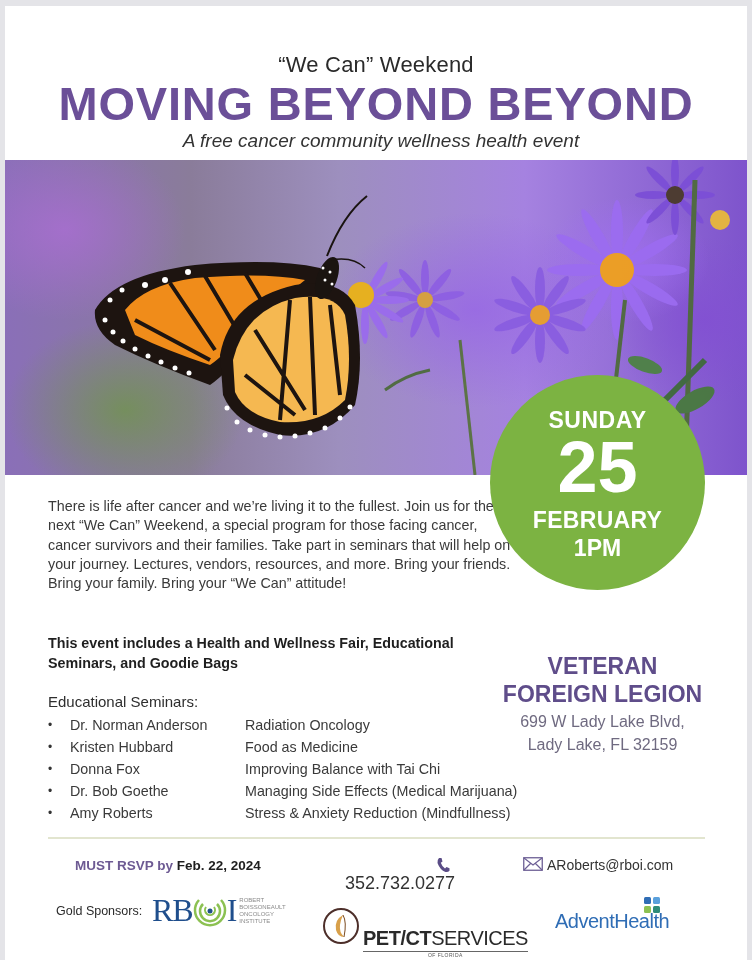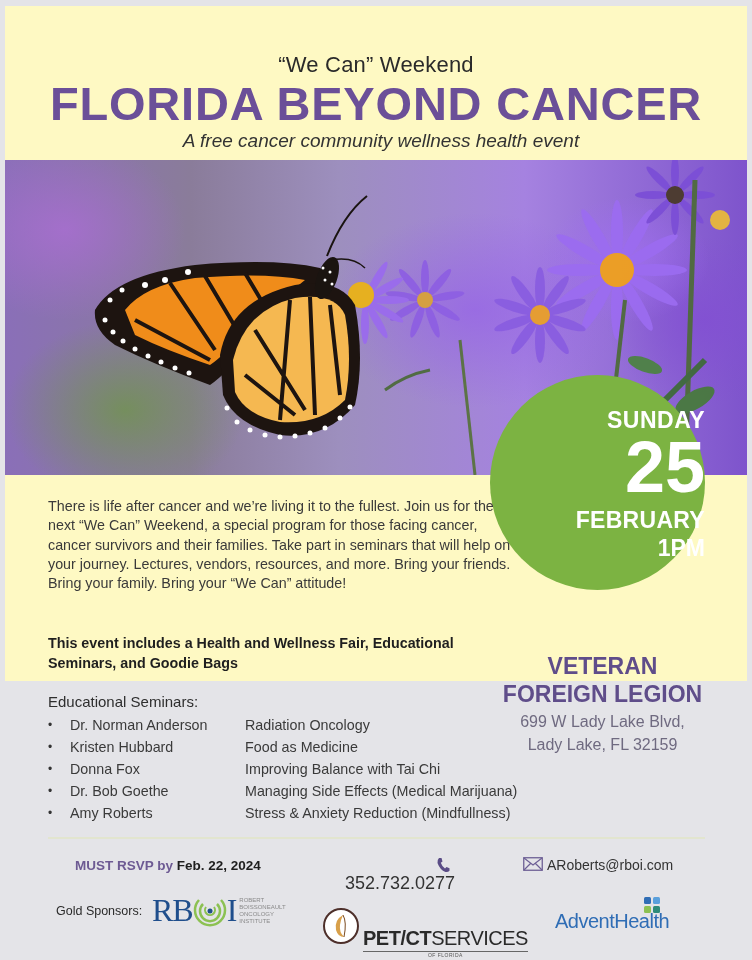--- a/index.html
+++ b/index.html
@@ -1,21 +1,21 @@
 <!DOCTYPE html>
 <html><head>
 <meta charset="utf-8">
 <style>
   * { box-sizing: border-box; margin: 0; padding: 0; }
   html, body { width: 752px; height: 960px; overflow: hidden; background: #e4e4e8; }
   body { font-family: "Liberation Sans", "DejaVu Sans", sans-serif; position: relative; }
 
   .page {
-    position: absolute; left: 5px; top: 6px; width: 742px; height: 675px;
-    background: #fef9c3;
+    position: absolute; left: 5px; top: 6px; width: 742px; height: 954px;
+    background: #ffffff;
   }
 
   
   .subtitle-top {
     position: absolute; left: 0; right: 0; top: 46px; text-align: center;
     font-size: 22px; color: #2a2a2a; letter-spacing: 0.2px;
   }
   .main-title {
     position: absolute; left: 0; right: 0; top: 70px; text-align: center;
     font-size: 47px; font-weight: bold; color: #6b4f98; letter-spacing: 0.8px;
@@ -37,21 +37,21 @@
       radial-gradient(ellipse 160px 120px at 120px 250px, rgba(110,150,70,0.75), transparent 75%),
       radial-gradient(ellipse 160px 120px at 60px 70px, rgba(170,110,210,0.8), transparent 75%),
       linear-gradient(90deg, #8a6fb8 0%, #8a7c9a 25%, #9d8fbe 45%, #a582e0 70%, #7e54cc 100%);
   }
   .hero svg { position: absolute; left: 0; top: 0; }
 
   
   .date-circle {
     position: absolute; left: 485px; top: 369px; width: 215px; height: 215px;
     border-radius: 50%; background: #7cb342;
-    color: #ffffff; font-weight: bold; text-align: right;
+    color: #ffffff; font-weight: bold; text-align: center;
   }
   .date-day   { position: absolute; left: 0; right: 0; top: 32px; font-size: 23px; letter-spacing: 0.5px; }
   .date-num   { position: absolute; left: 0; right: 0; top: 52px; font-size: 72px; line-height: 80px; }
   .date-month { position: absolute; left: 0; right: 0; top: 132px; font-size: 23px; letter-spacing: 0.3px; }
   .date-time  { position: absolute; left: 0; right: 0; top: 160px; font-size: 23px; }
 
   
   .venue { position: absolute; left: 490px; width: 215px; text-align: center; margin-top: 48px; }
   .venue-name {
     top: 598px; font-size: 23px; font-weight: bold; color: #5f4d8a; line-height: 28px;
@@ -140,21 +140,21 @@
     position: absolute; left: 0; top: 14px; font-size: 20px; font-weight: normal;
     color: #2f6db5; white-space: nowrap; letter-spacing: -0.5px;
   }
 </style>
 </head>
 <body>
 
 <div class="page">
 
   <div class="subtitle-top">“We Can” Weekend</div>
-  <div class="main-title">FLORIDA BEYOND CANCER</div>
+  <div class="main-title">MOVING BEYOND BEYOND</div>
   <div class="tagline">A free cancer community wellness health event</div>
 
   <div class="hero">
     <svg width="742" height="315" viewBox="0 0 742 315">
 
       <g opacity="0.95">
         <g transform="translate(612,110)">
           <g fill="#9b6cf0">
             <ellipse cx="0" cy="-38" rx="6" ry="32"></ellipse>
             <ellipse cx="0" cy="-38" rx="6" ry="32" transform="rotate(30)"></ellipse>

